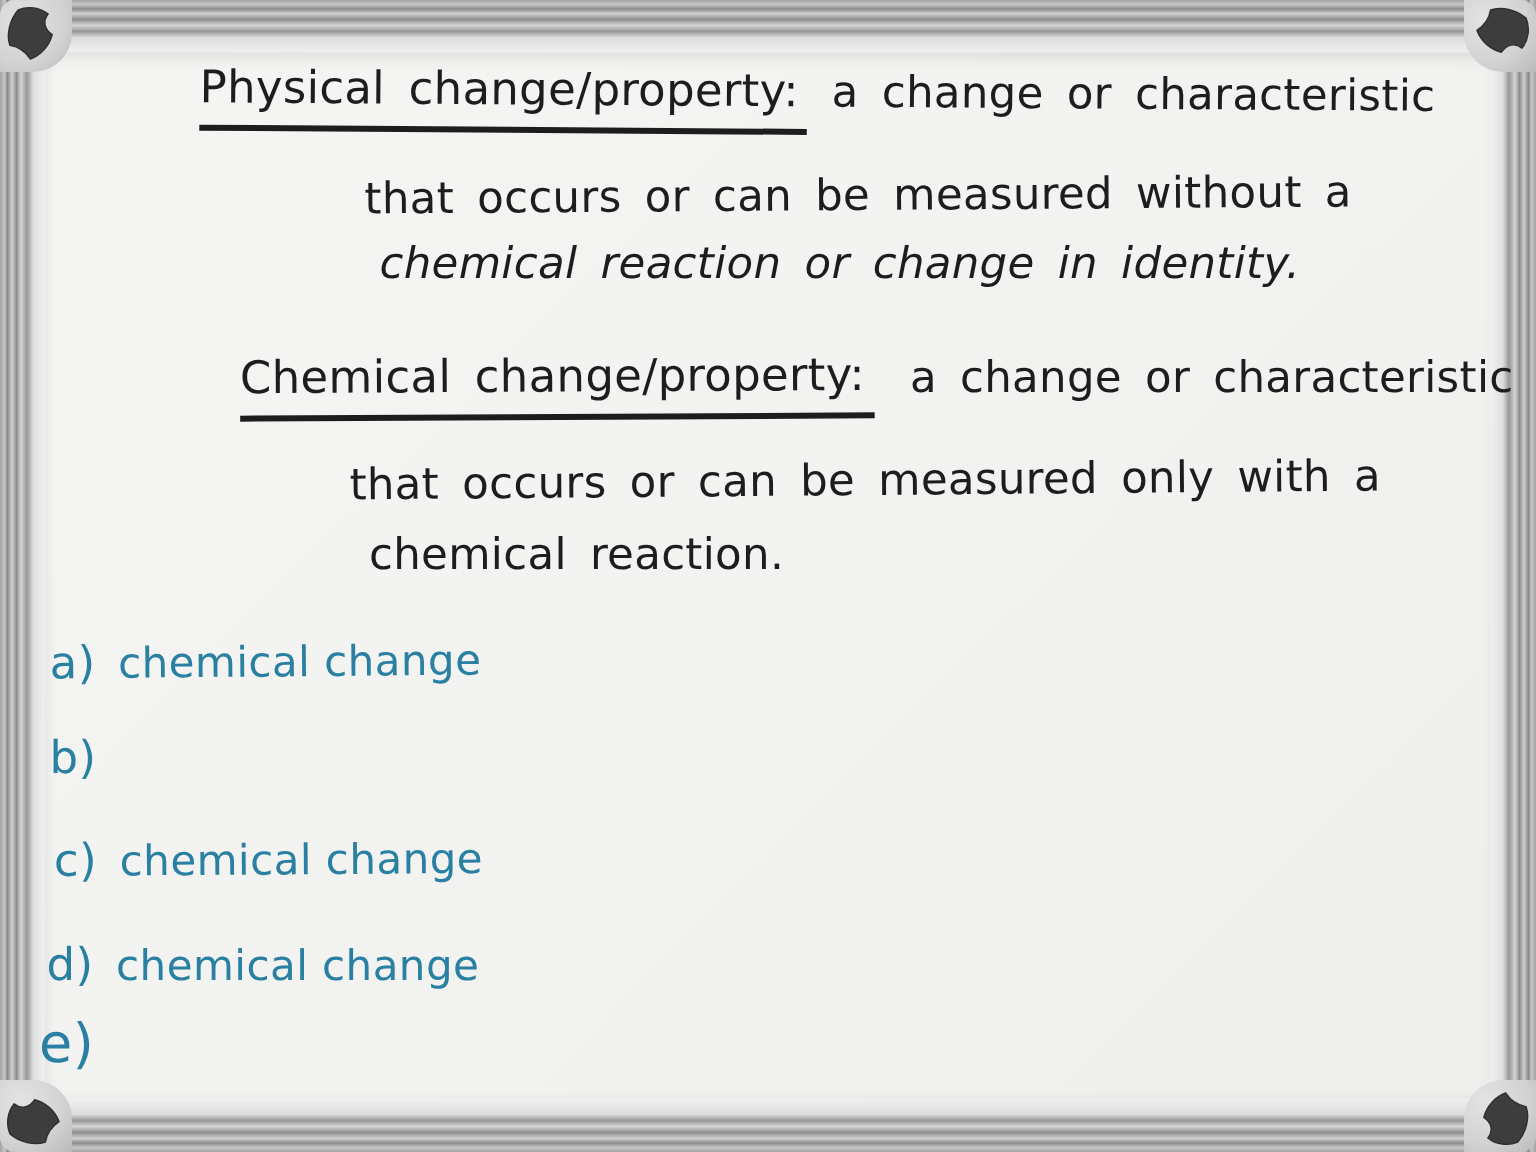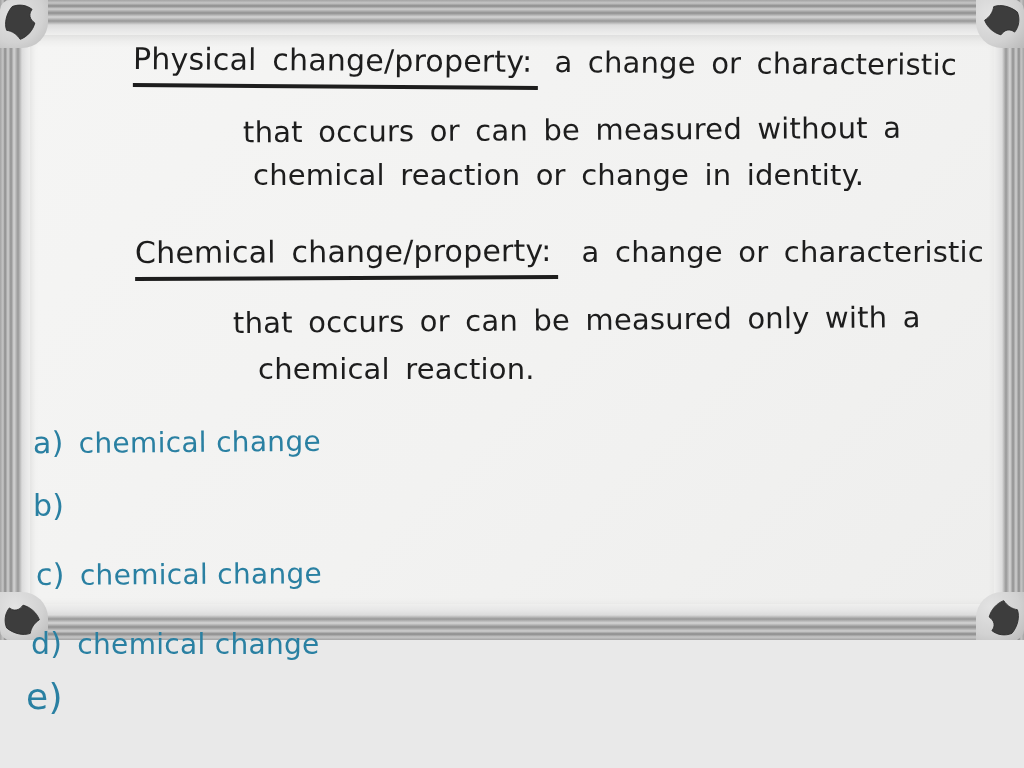--- a/index.html
+++ b/index.html
@@ -9,21 +9,21 @@
   * { box-sizing: border-box; }
   html, body { margin: 0; padding: 0; }
   body {
     width: 1024px; height: 768px;
     font-family: "DejaVu Sans", sans-serif;
     background: #e9e9e9;
     overflow: hidden;
   }
   .stage {
     position: relative;
-    width: 1024px; height: 640px;
+    width: 1024px; height: 768px;
     background: #ffffff;
   }
   
   .surface {
     position: absolute;
     left: 28px; top: 34px; right: 28px; bottom: 36px;
     background: linear-gradient(135deg, #f5f5f4 0%, #f2f2f1 55%, #eeeeed 100%);
     box-shadow: inset 0 6px 10px rgba(0,0,0,0.07), inset 4px 0 8px rgba(0,0,0,0.05);
     z-index: 1;
   }
@@ -80,25 +80,25 @@
     font-size: 29px; letter-spacing: 0.2px; word-spacing: 6px;
   }
   .defline { display: flex; align-items: baseline; gap: 16px; }
   .term {
     font-size: 30px; display: inline-block;
     border-bottom: 4px solid var(--ink-black);
     padding: 0 6px 7px 0;
   }
   .d1-l1 { left: 133px; top: 44px; transform: rotate(0.4deg); }
   .d1-l2 { left: 243px; top: 113px; transform: rotate(-0.4deg); }
-  .d1-l3 { left: 253px; top: 158px; }
-  .d2-l1 { left: 135px; top: 234px; gap: 24px; }
+  .d1-l3 { left: 253px; top: 158px; font-style: italic; }
+  .d2-l1 { left: 160px; top: 234px; gap: 24px; }
   .d2-l1 .term { transform: rotate(-0.3deg); }
   .d2-l2 { left: 233px; top: 303px; transform: rotate(-0.5deg); }
-  .d2-l3 { left: 258px; top: 352px; }
+  .d2-l3 { left: 246px; top: 352px; }
   .ans {
     position: absolute; white-space: nowrap;
     color: var(--ink-blue);
     font-size: 28px; letter-spacing: 0.3px;
     display: flex; align-items: baseline; gap: 15px;
   }
   .ans .lab { font-size: 30px; }
   .ans-a { left: 33px; top: 424px; transform: rotate(-0.5deg); }
   .ans-b { left: 33px; top: 488px; }
   .ans-c { left: 36px; top: 556px; transform: rotate(-0.4deg); }

